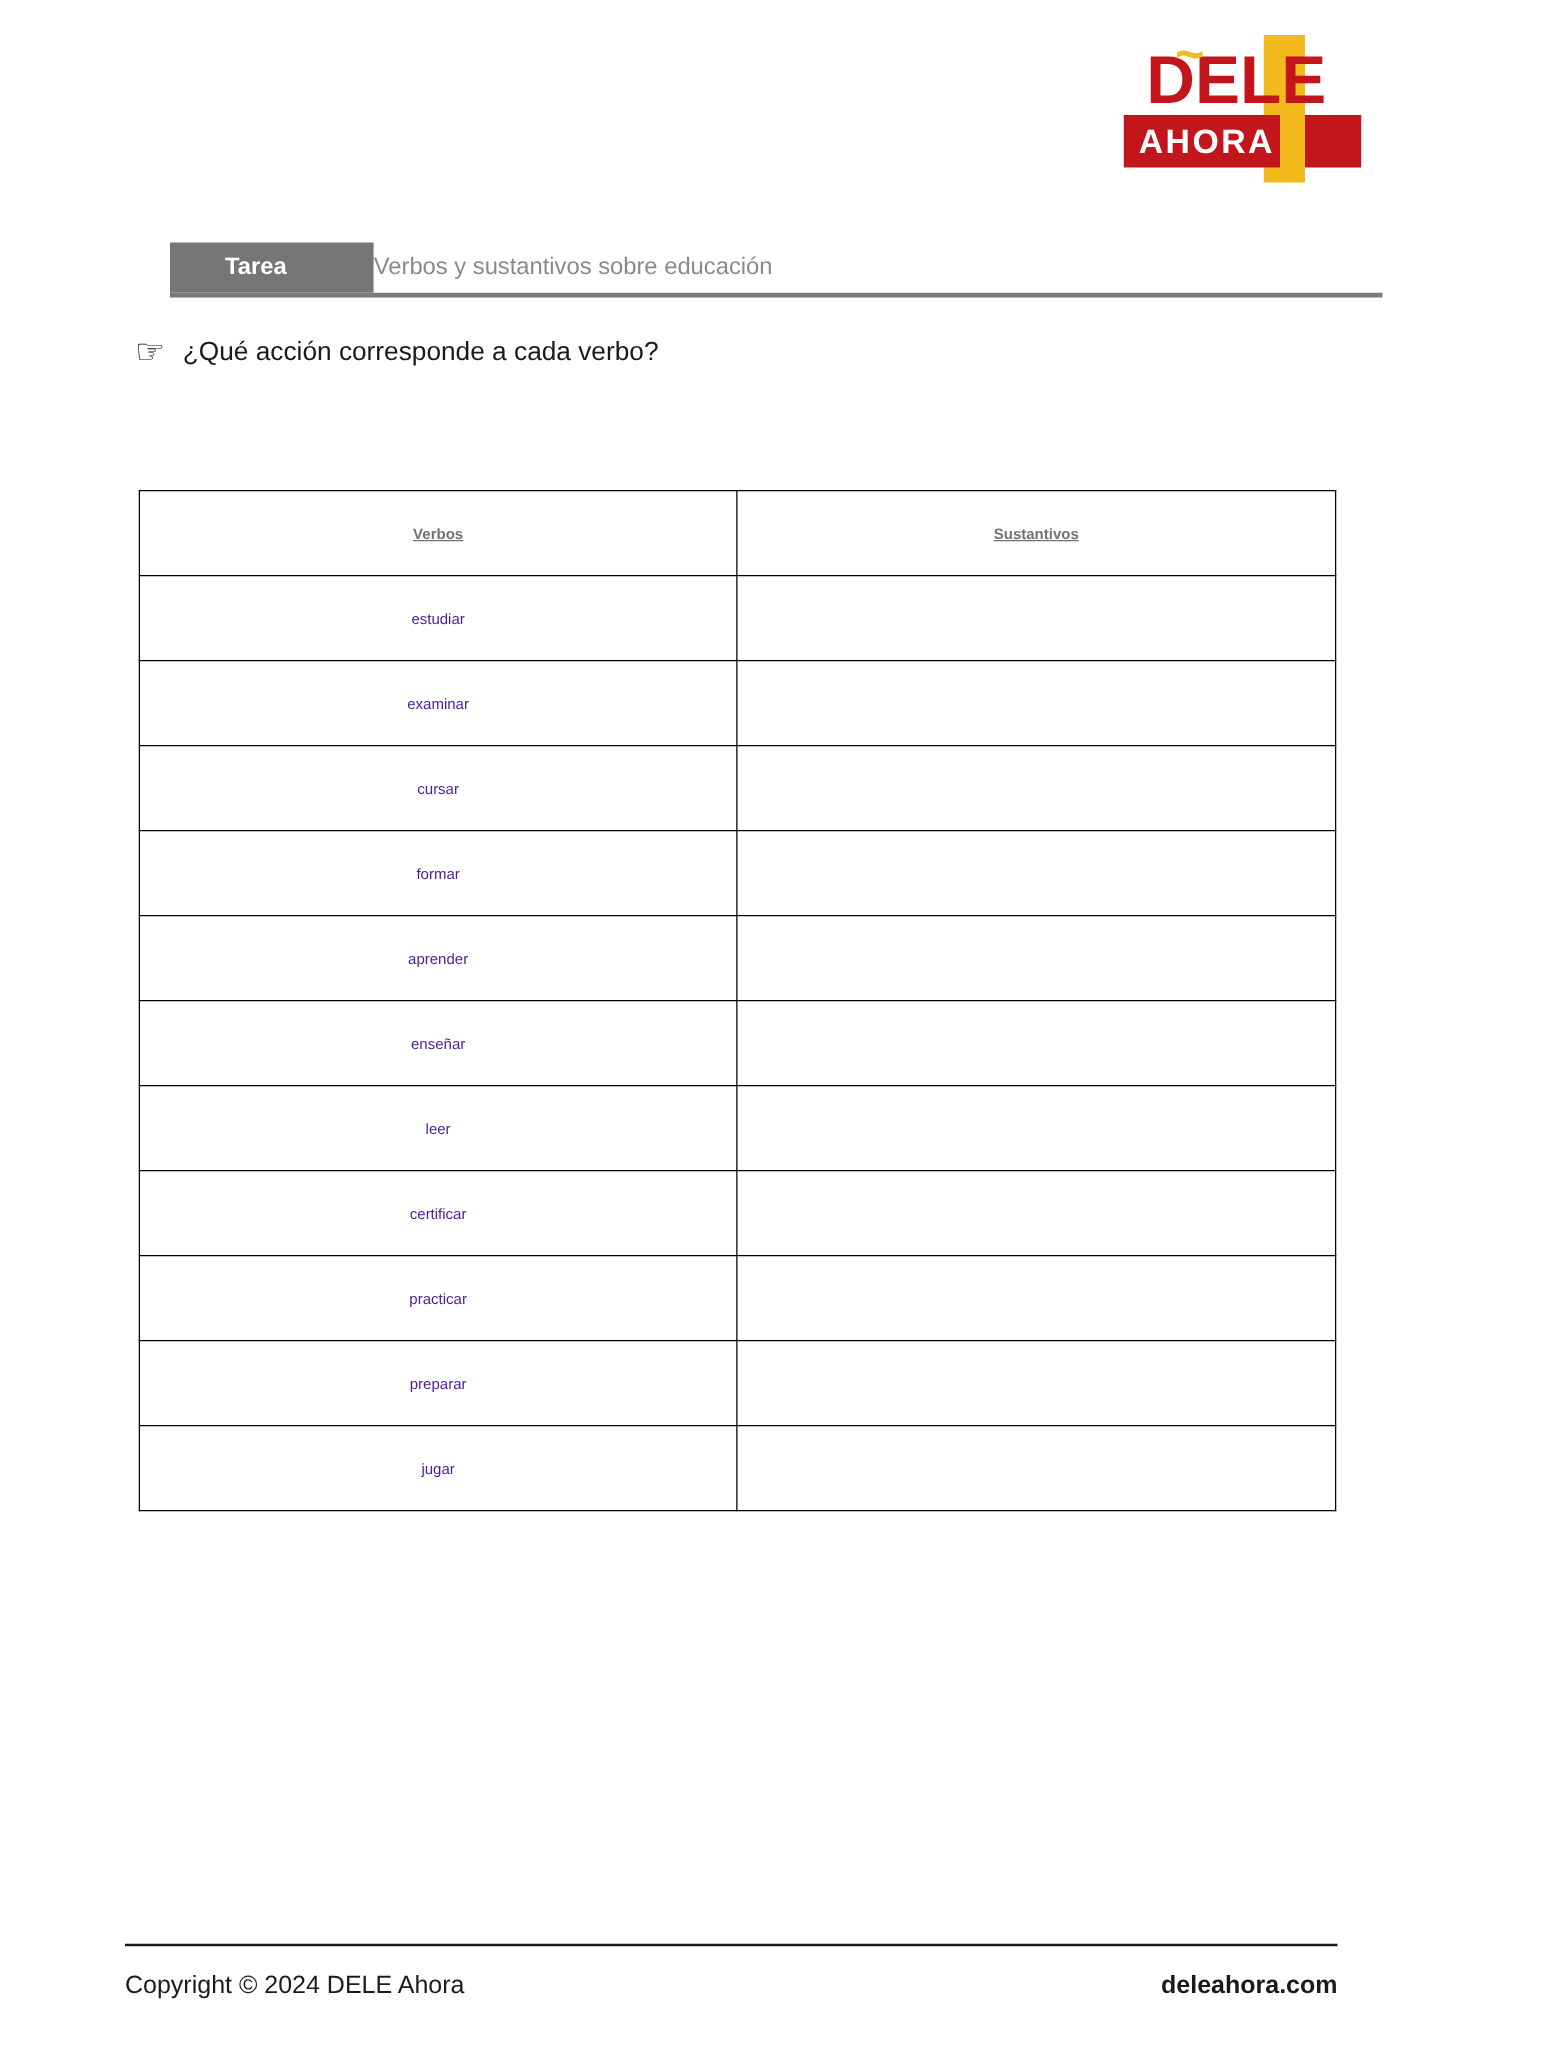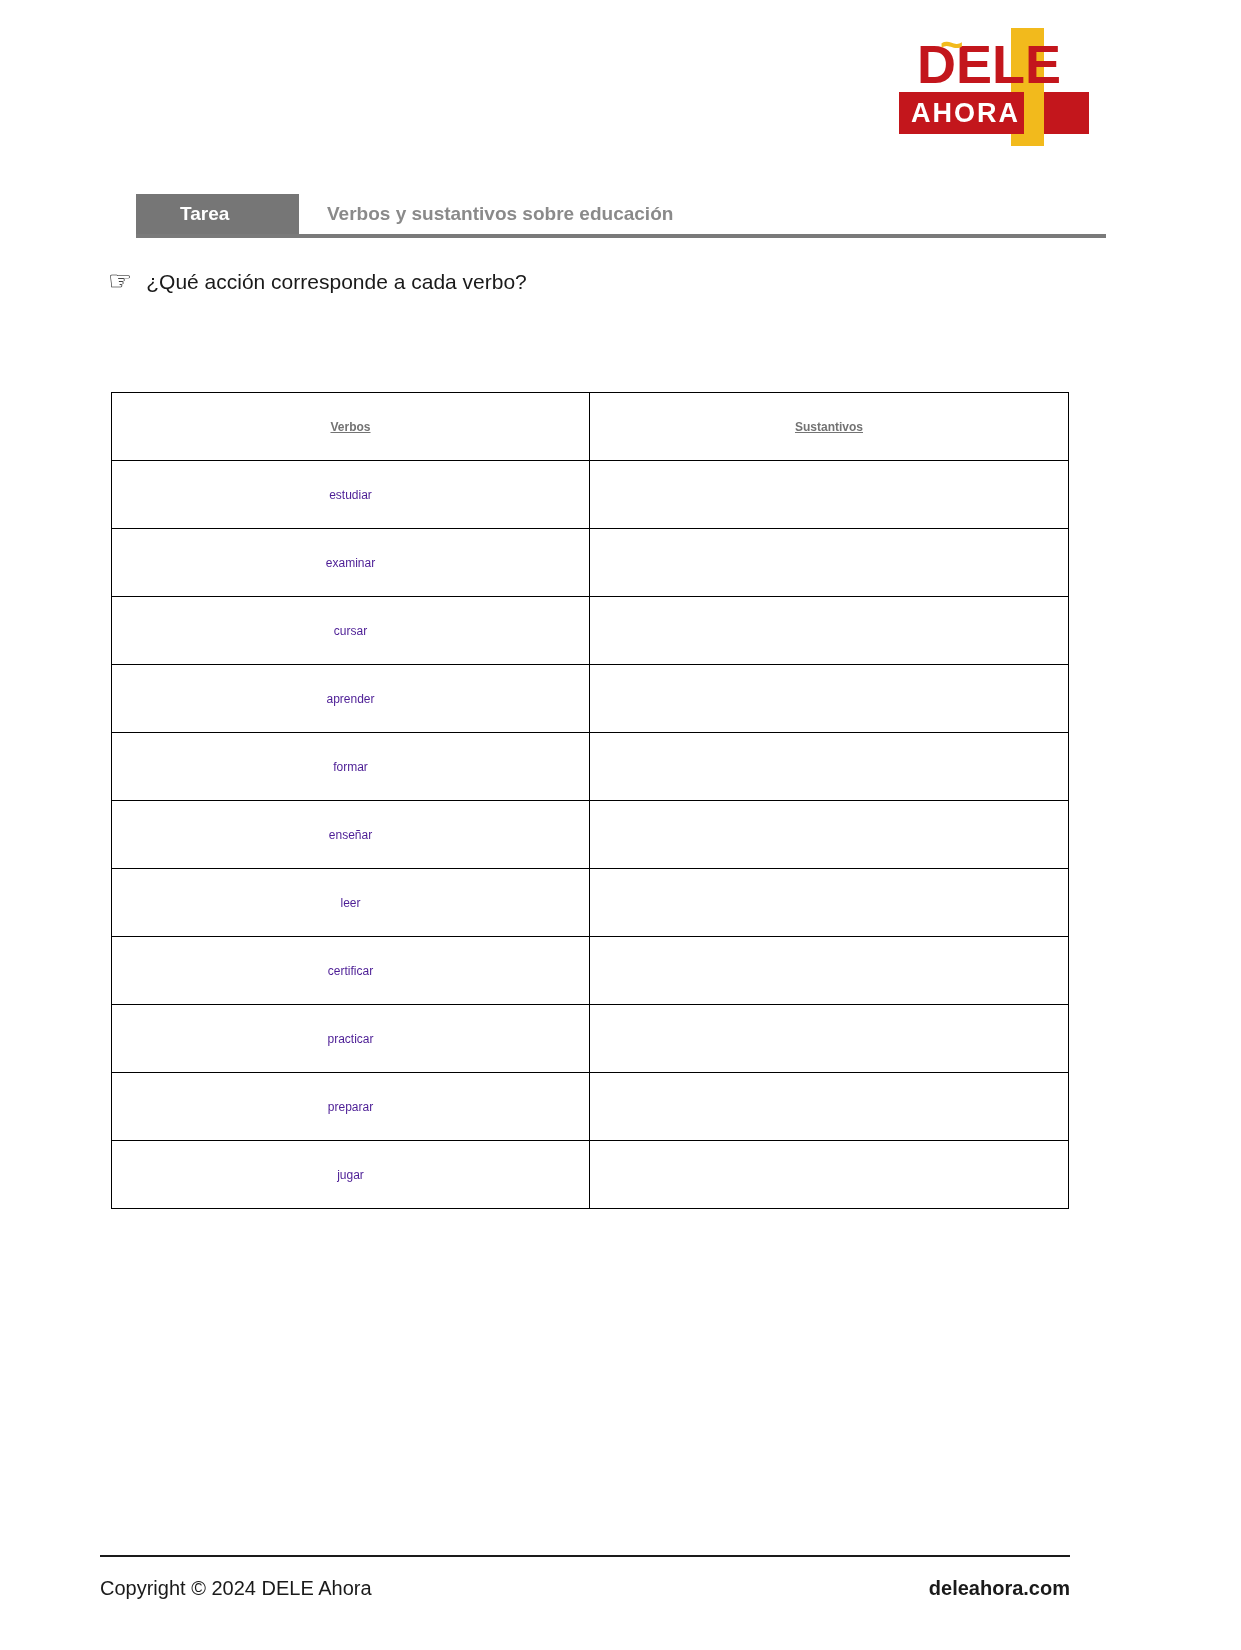--- a/index.html
+++ b/index.html
@@ -120,24 +120,23 @@
     font-weight: 700;
     display: flex;
     align-items: center;
     padding-left: 44px;
   }
   .task-title {
     flex: 1;
     background: #ffffff;
     color: #8a8a8a;
     font-size: 19px;
-    font-weight: 700;
+    font-weight: 400;
     display: flex;
     align-items: center;
-    padding-left: 28px;
   }
 
   
   .instruction {
     position: absolute;
     left: 108px;
     top: 268px;
     display: flex;
     align-items: center;
     gap: 14px;
@@ -250,25 +249,25 @@
         </tr>
         <tr>
           <td>examinar</td>
           <td></td>
         </tr>
         <tr>
           <td>cursar</td>
           <td></td>
         </tr>
         <tr>
+          <td>formar</td>
+          <td></td>
+        </tr>
+        <tr>
           <td>aprender</td>
-          <td></td>
-        </tr>
-        <tr>
-          <td>formar</td>
           <td></td>
         </tr>
         <tr>
           <td>enseñar</td>
           <td></td>
         </tr>
         <tr>
           <td>leer</td>
           <td></td>
         </tr>

